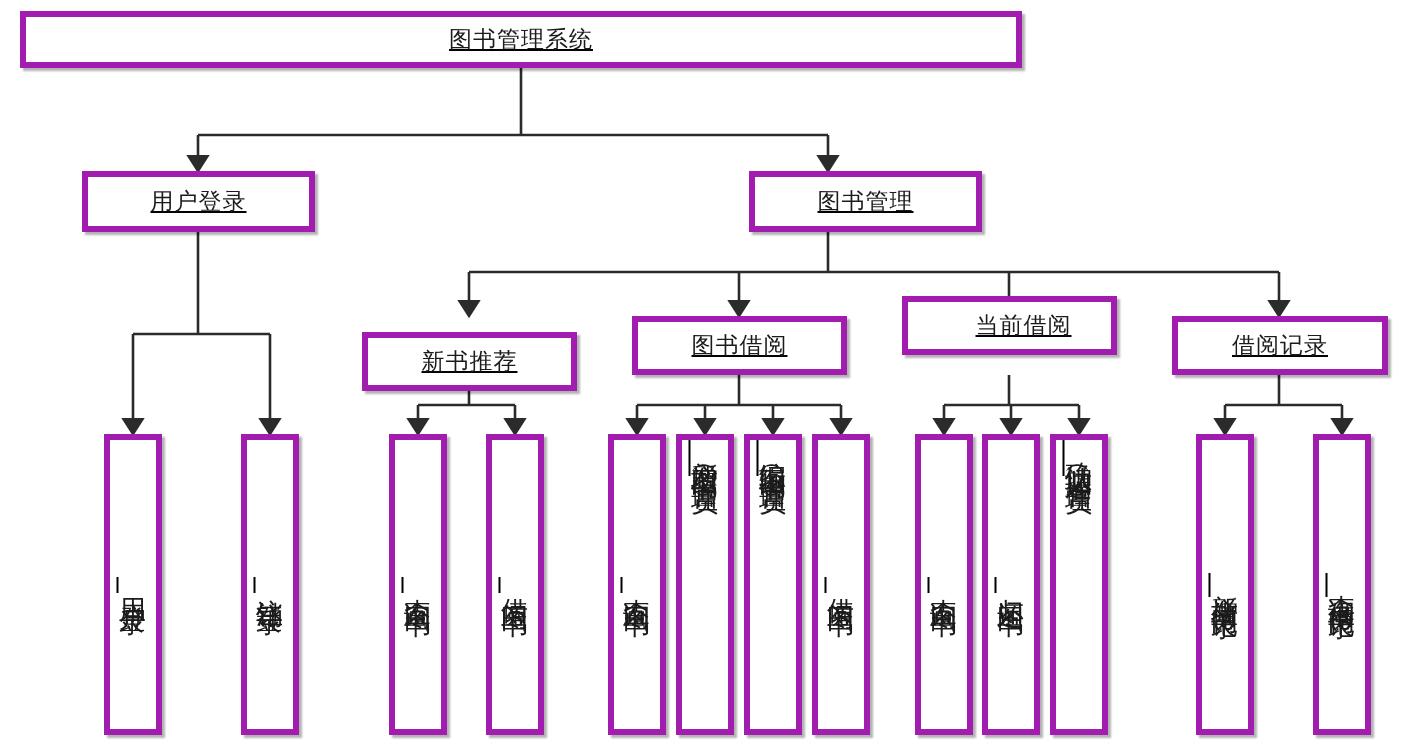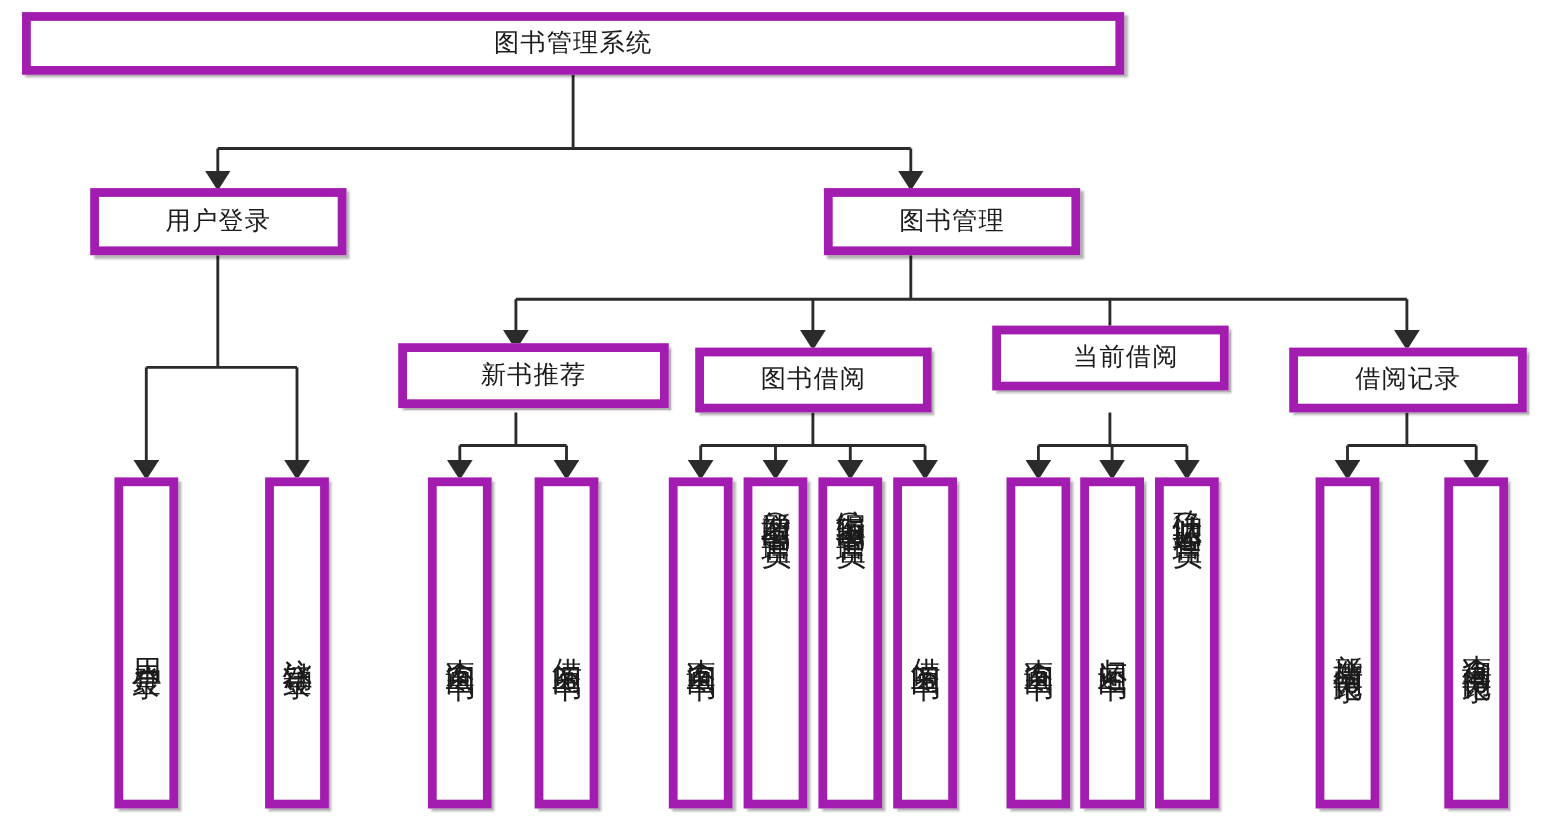--- a/index.html
+++ b/index.html
@@ -24,26 +24,27 @@
     left: 0;
     top: 0;
     width: 1405px;
     height: 747px;
     pointer-events: none;
   }
   .node {
     position: absolute;
     box-sizing: border-box;
     background: #ffffff;
-    border: 8px solid #a21caf;
+    border: 6px solid #a21caf;
     box-shadow: 3px 3px 2px rgba(0,0,0,0.30);
     display: flex;
     align-items: center;
     justify-content: center;
     overflow: hidden;
+    text-decoration: underline;
   }
   .node .label {
     color: #1b1b1b;
     letter-spacing: 1px;
     white-space: nowrap;
     line-height: 1.15;
   }
   .node.horiz .label {
     font-size: 23px;
   }
@@ -122,21 +123,21 @@
   <div id="node-layer">
       <div class="node horiz" style="left: 20px; top: 11px; width: 1002px; height: 57px;">
         <span class="label">图书管理系统</span>
       </div>
       <div class="node horiz" style="left: 82px; top: 171px; width: 233px; height: 61px;">
         <span class="label">用户登录</span>
       </div>
       <div class="node horiz" style="left: 712px; top: 171px; width: 233px; height: 61px; margin-left: 37px;">
         <span class="label">图书管理</span>
       </div>
-      <div class="node horiz" style="left: 362px; top: 312px; width: 246px; height: 59px;">
+      <div class="node horiz" style="left: 362px; top: 332px; width: 215px; height: 59px;">
         <span class="label">新书推荐</span>
       </div>
       <div class="node horiz" style="left: 632px; top: 316px; width: 215px; height: 59px; justify-content: center;">
         <span class="label">图书借阅</span>
       </div>
       <div class="node horiz" style="left: 902px; top: 296px; width: 215px; height: 59px; padding-left: 28px;">
         <span class="label">当前借阅</span>
       </div>
       <div class="node horiz" style="left: 1172px; top: 316px; width: 216px; height: 59px;">
         <span class="label">借阅记录</span>

